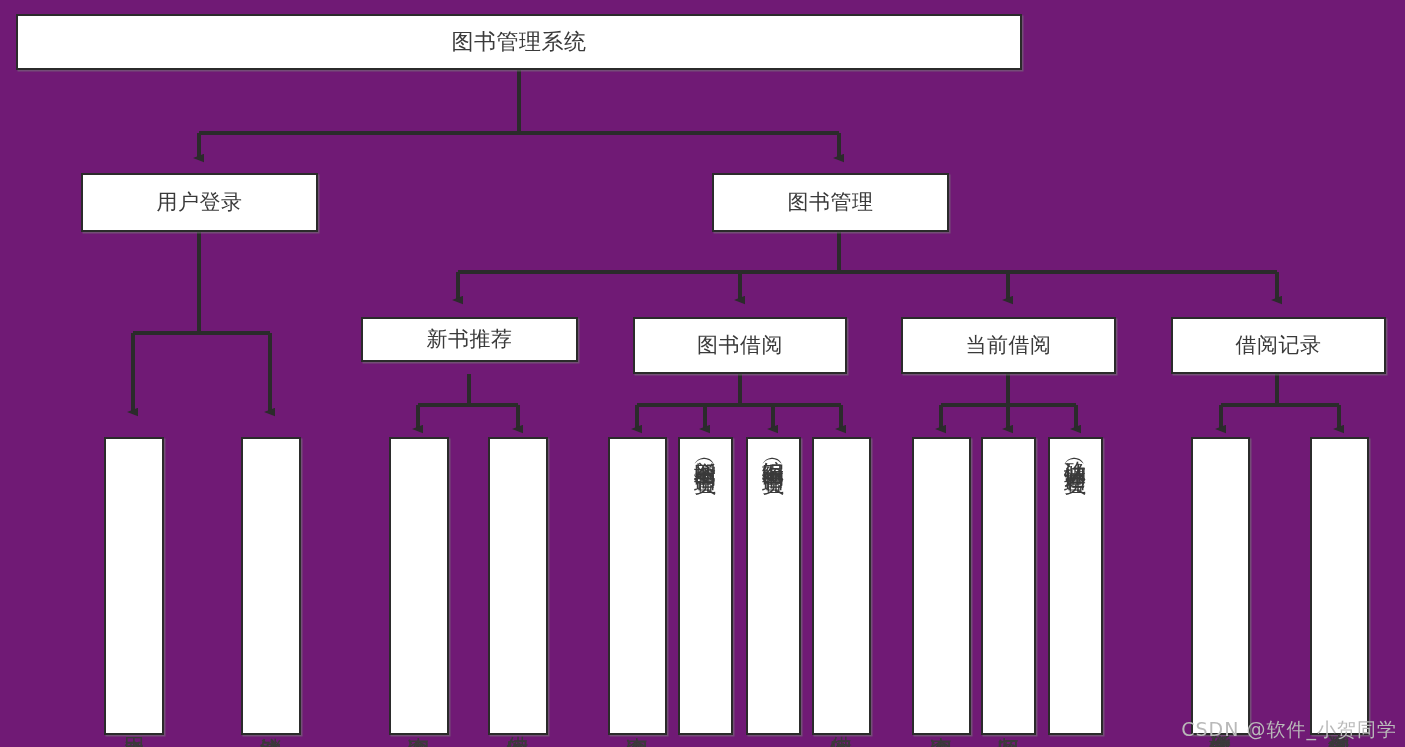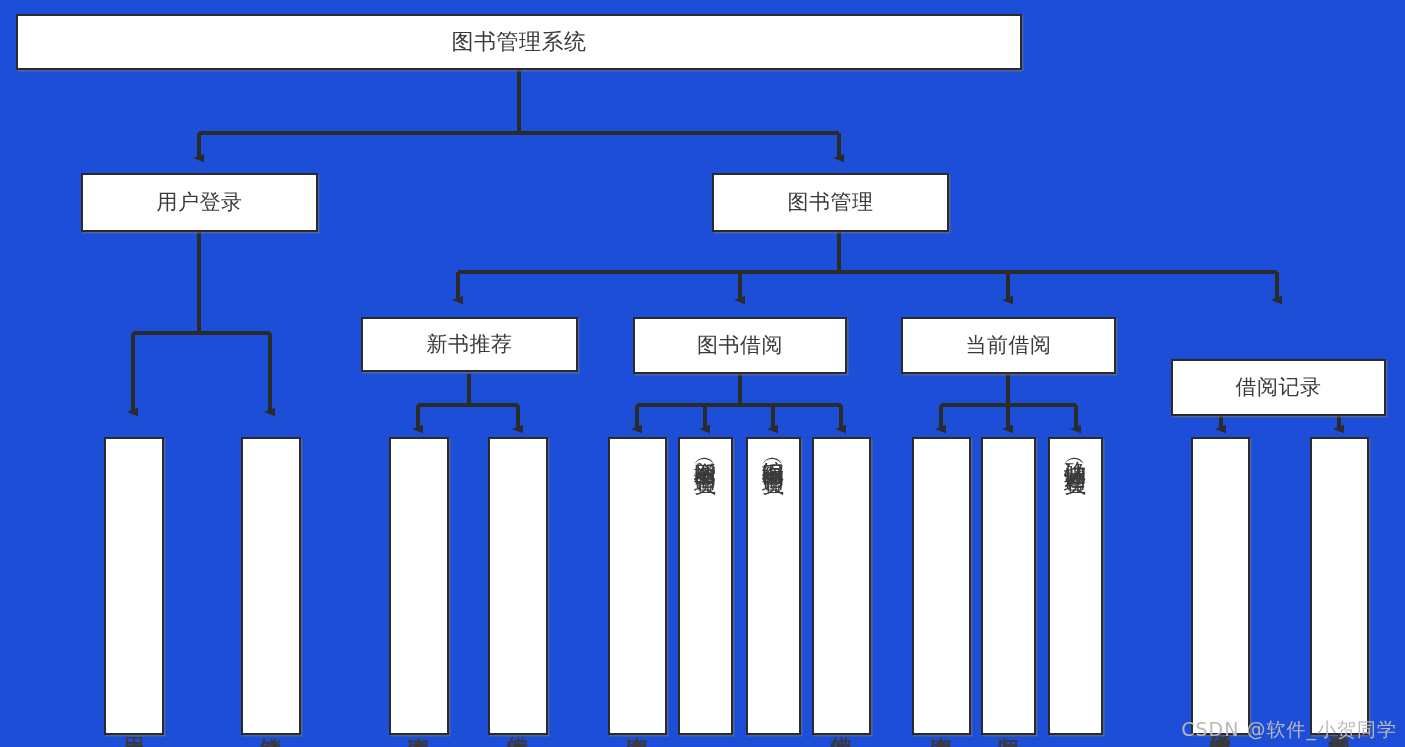--- a/index.html
+++ b/index.html
@@ -8,21 +8,21 @@
     padding: 0;
     background: #ffffff;
   }
   body {
     font-family: "DejaVu Sans", "Liberation Sans", sans-serif;
   }
   #canvas {
     position: relative;
     width: 1405px;
     height: 747px;
-    background: #1d4ed8;
+    background: #701a75;
     overflow: hidden;
   }
   #wires {
     position: absolute;
     left: 0;
     top: 0;
     width: 1405px;
     height: 747px;
     pointer-events: none;
   }
@@ -137,33 +137,33 @@
   </div>
 
   <div class="node horiz" style="left:81px; top:173px; width:237px; height:59px;">
     <span class="lbl">用户登录</span>
   </div>
 
   <div class="node horiz" style="left:712px; top:173px; width:237px; height:59px;align-items:center;">
     <span class="lbl">图书管理</span>
   </div>
 
-  <div class="node horiz" style="left:361px; top:317px; width:217px; height:55px;">
+  <div class="node horiz" style="left:361px; top:317px; width:217px; height:45px;">
     <span class="lbl">新书推荐</span>
   </div>
 
   <div class="node horiz" style="left:901px; top:317px; width:215px; height:57px;">
     <span class="lbl">当前借阅</span>
   </div>
 
   <div class="node horiz" style="left:633px; top:317px; width:214px; height:57px;">
     <span class="lbl">图书借阅</span>
   </div>
 
-  <div class="node horiz" style="left:1171px; top:317px; width:215px; height:57px;margin-top:42px;">
+  <div class="node horiz" style="left:1171px; top:317px; width:215px; height:57px;">
     <span class="lbl">借阅记录</span>
   </div>
 
   <div class="node vert" style="left:104px; top:437px; width:60px; height:298px;">
     <span class="lbl">用户登录</span>
   </div>
 
   <div class="node vert" style="left:241px; top:437px; width:60px; height:298px;">
     <span class="lbl">注销登录</span>
   </div>

